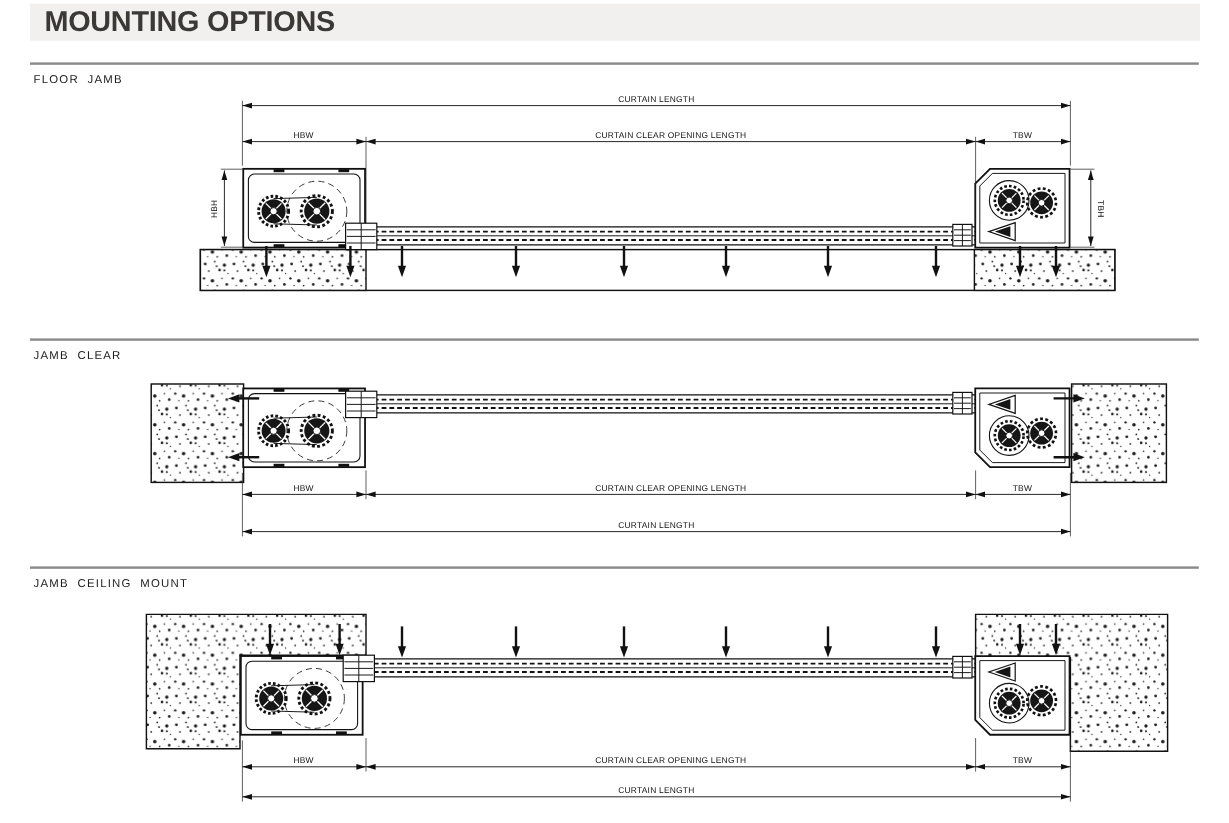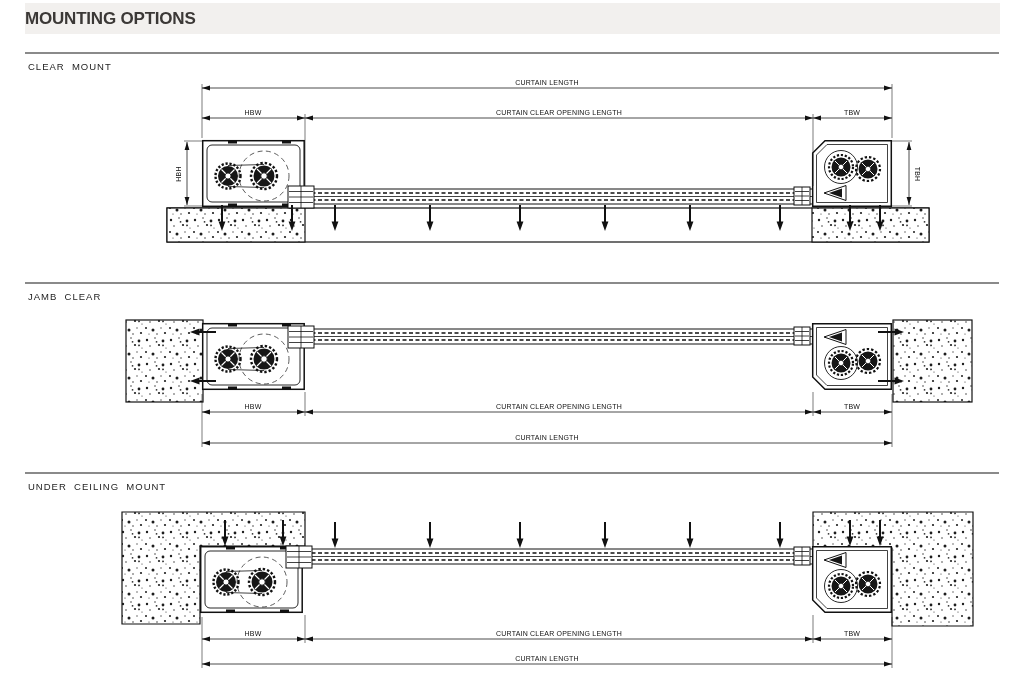--- a/index.html
+++ b/index.html
@@ -1,21 +1,21 @@
 <!DOCTYPE html>
 <html><head>
 <meta charset="utf-8">
 <style>
   html,body{margin:0;padding:0;background:#fff;}
   #page{position:relative;width:1024px;height:686px;background:#fff;overflow:hidden;
         font-family:"Liberation Sans",sans-serif;}
   .header-bar{position:absolute;left:25px;top:3px;width:975px;height:31px;
               background:#f2f0ee;display:flex;align-items:center;}
-  .header-title{font-size:17px;font-weight:bold;color:#3b3836;letter-spacing:-0.2px;
-                white-space:pre;}
+  .header-title{font-size:24px;font-weight:bold;color:#3b3836;letter-spacing:-0.2px;
+                padding-left:12px;white-space:pre;}
   .divider{position:absolute;left:25px;width:974px;height:2px;background:#8a8a8a;}
   .sec-label{position:absolute;font-size:9.5px;color:#1d1d1d;letter-spacing:1px;
              white-space:pre;font-family:"Liberation Sans",sans-serif;}
   svg{position:absolute;left:0;top:0;}
   svg text{font-family:"Liberation Sans",sans-serif;font-size:7px;fill:#111;
            letter-spacing:0.2px;}
   .dimln{stroke:#111;stroke-width:0.75;fill:none;}
   .witln{stroke:#222;stroke-width:0.6;fill:none;}
 </style>
 </head>
@@ -24,23 +24,23 @@
 <div id="page">
 
   <div class="header-bar">
     <span class="header-title">MOUNTING OPTIONS</span>
   </div>
 
   <div class="divider" style="top:52px;"></div>
   <div class="divider" style="top:282px;"></div>
   <div class="divider" style="top:472px;"></div>
 
-  <div class="sec-label" style="left:28px;top:61px;">CLEAR  MOUNT</div>
+  <div class="sec-label" style="left:28px;top:61px;">FLOOR  JAMB</div>
   <div class="sec-label" style="left:28px;top:291px;">JAMB  CLEAR</div>
-  <div class="sec-label" style="left:28px;top:481px;">UNDER  CEILING  MOUNT</div>
+  <div class="sec-label" style="left:28px;top:481px;">JAMB  CEILING  MOUNT</div>
 
   <svg width="1024" height="686" viewBox="0 0 1024 686">
     <defs>
       <pattern id="stip" patternUnits="userSpaceOnUse" width="24" height="24">
         <rect width="24" height="24" fill="#ffffff"></rect>
         <circle cx="3" cy="4" r="1.2" fill="#1d1d1d"></circle>
         <circle cx="11" cy="2" r="0.7" fill="#1d1d1d"></circle>
         <circle cx="19" cy="5" r="1.4" fill="#1d1d1d"></circle>
         <circle cx="6" cy="10" r="0.8" fill="#444"></circle>
         <circle cx="15" cy="9" r="1.1" fill="#1d1d1d"></circle>

